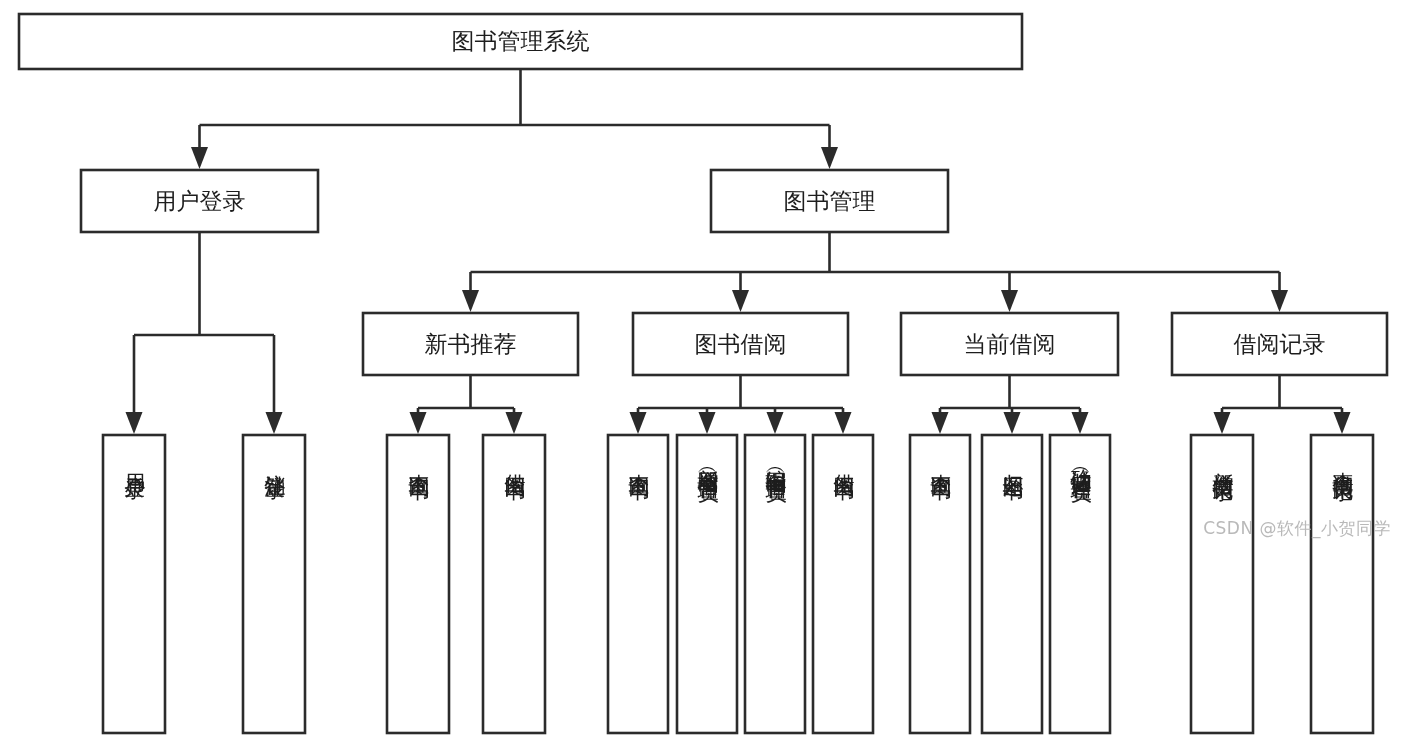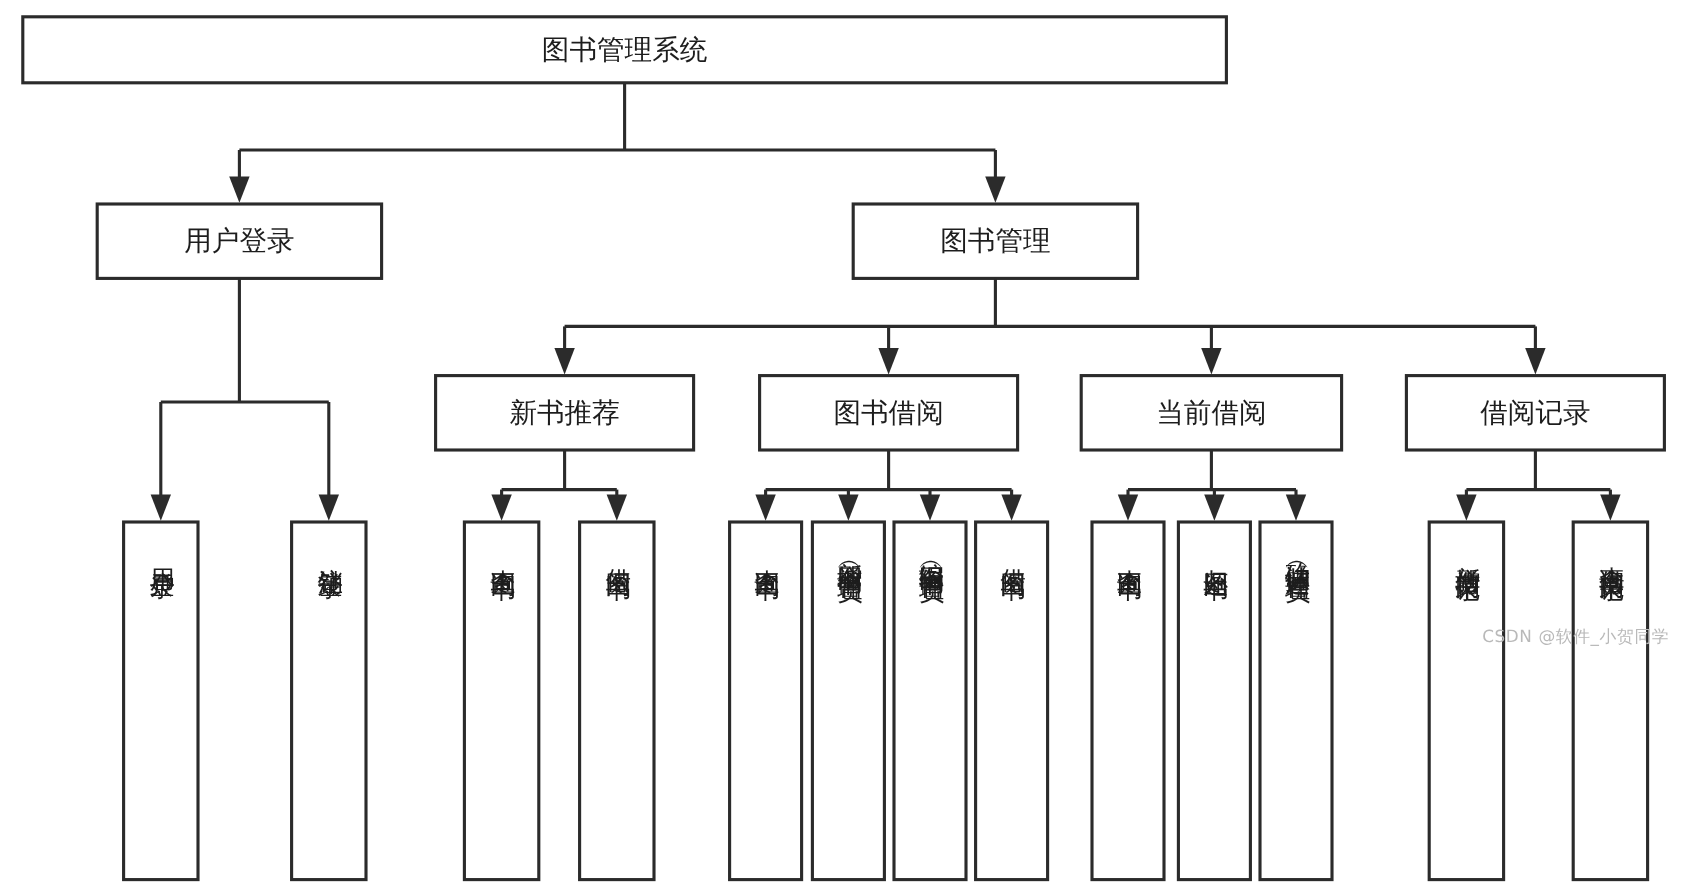--- a/index.html
+++ b/index.html
@@ -58,21 +58,21 @@
   }
   .arrow-head {
     fill: #2b2b2b;
     stroke: none;
   }
   .watermark {
     position: absolute;
     right: 14px;
     bottom: 6px;
     font-family: "DejaVu Sans", "Liberation Sans", sans-serif;
-    font-size: 14px;
+    font-size: 17px;
     color: #b9b9b9;
     white-space: nowrap;
     user-select: none;
     letter-spacing: 0.5px;
   }
 </style>
 </head>
 <body>
 
 <div id="diagram-root">

